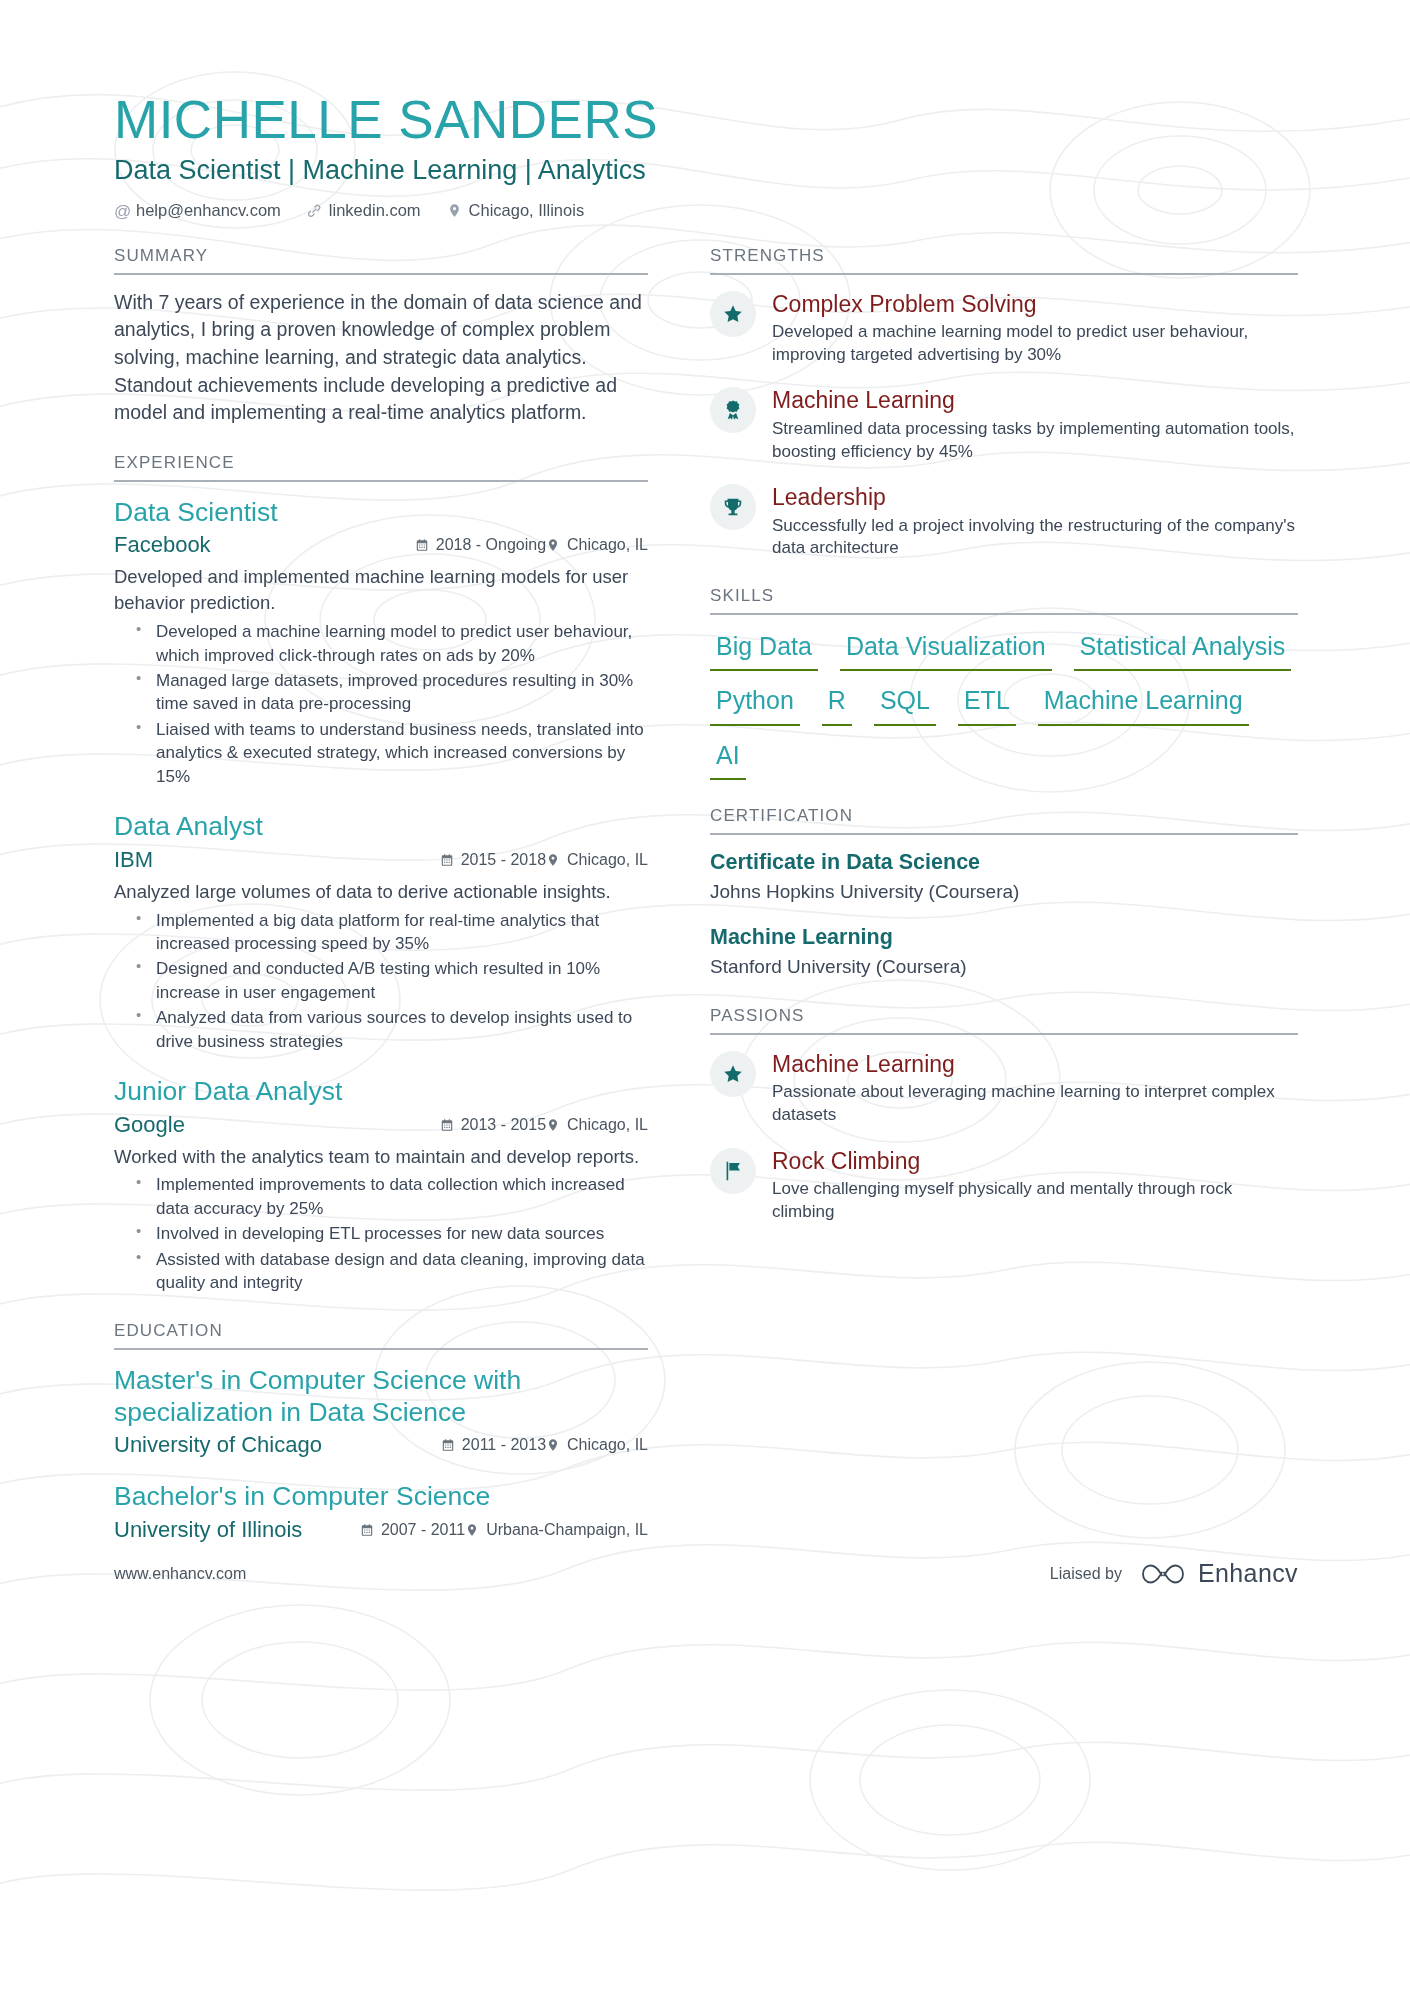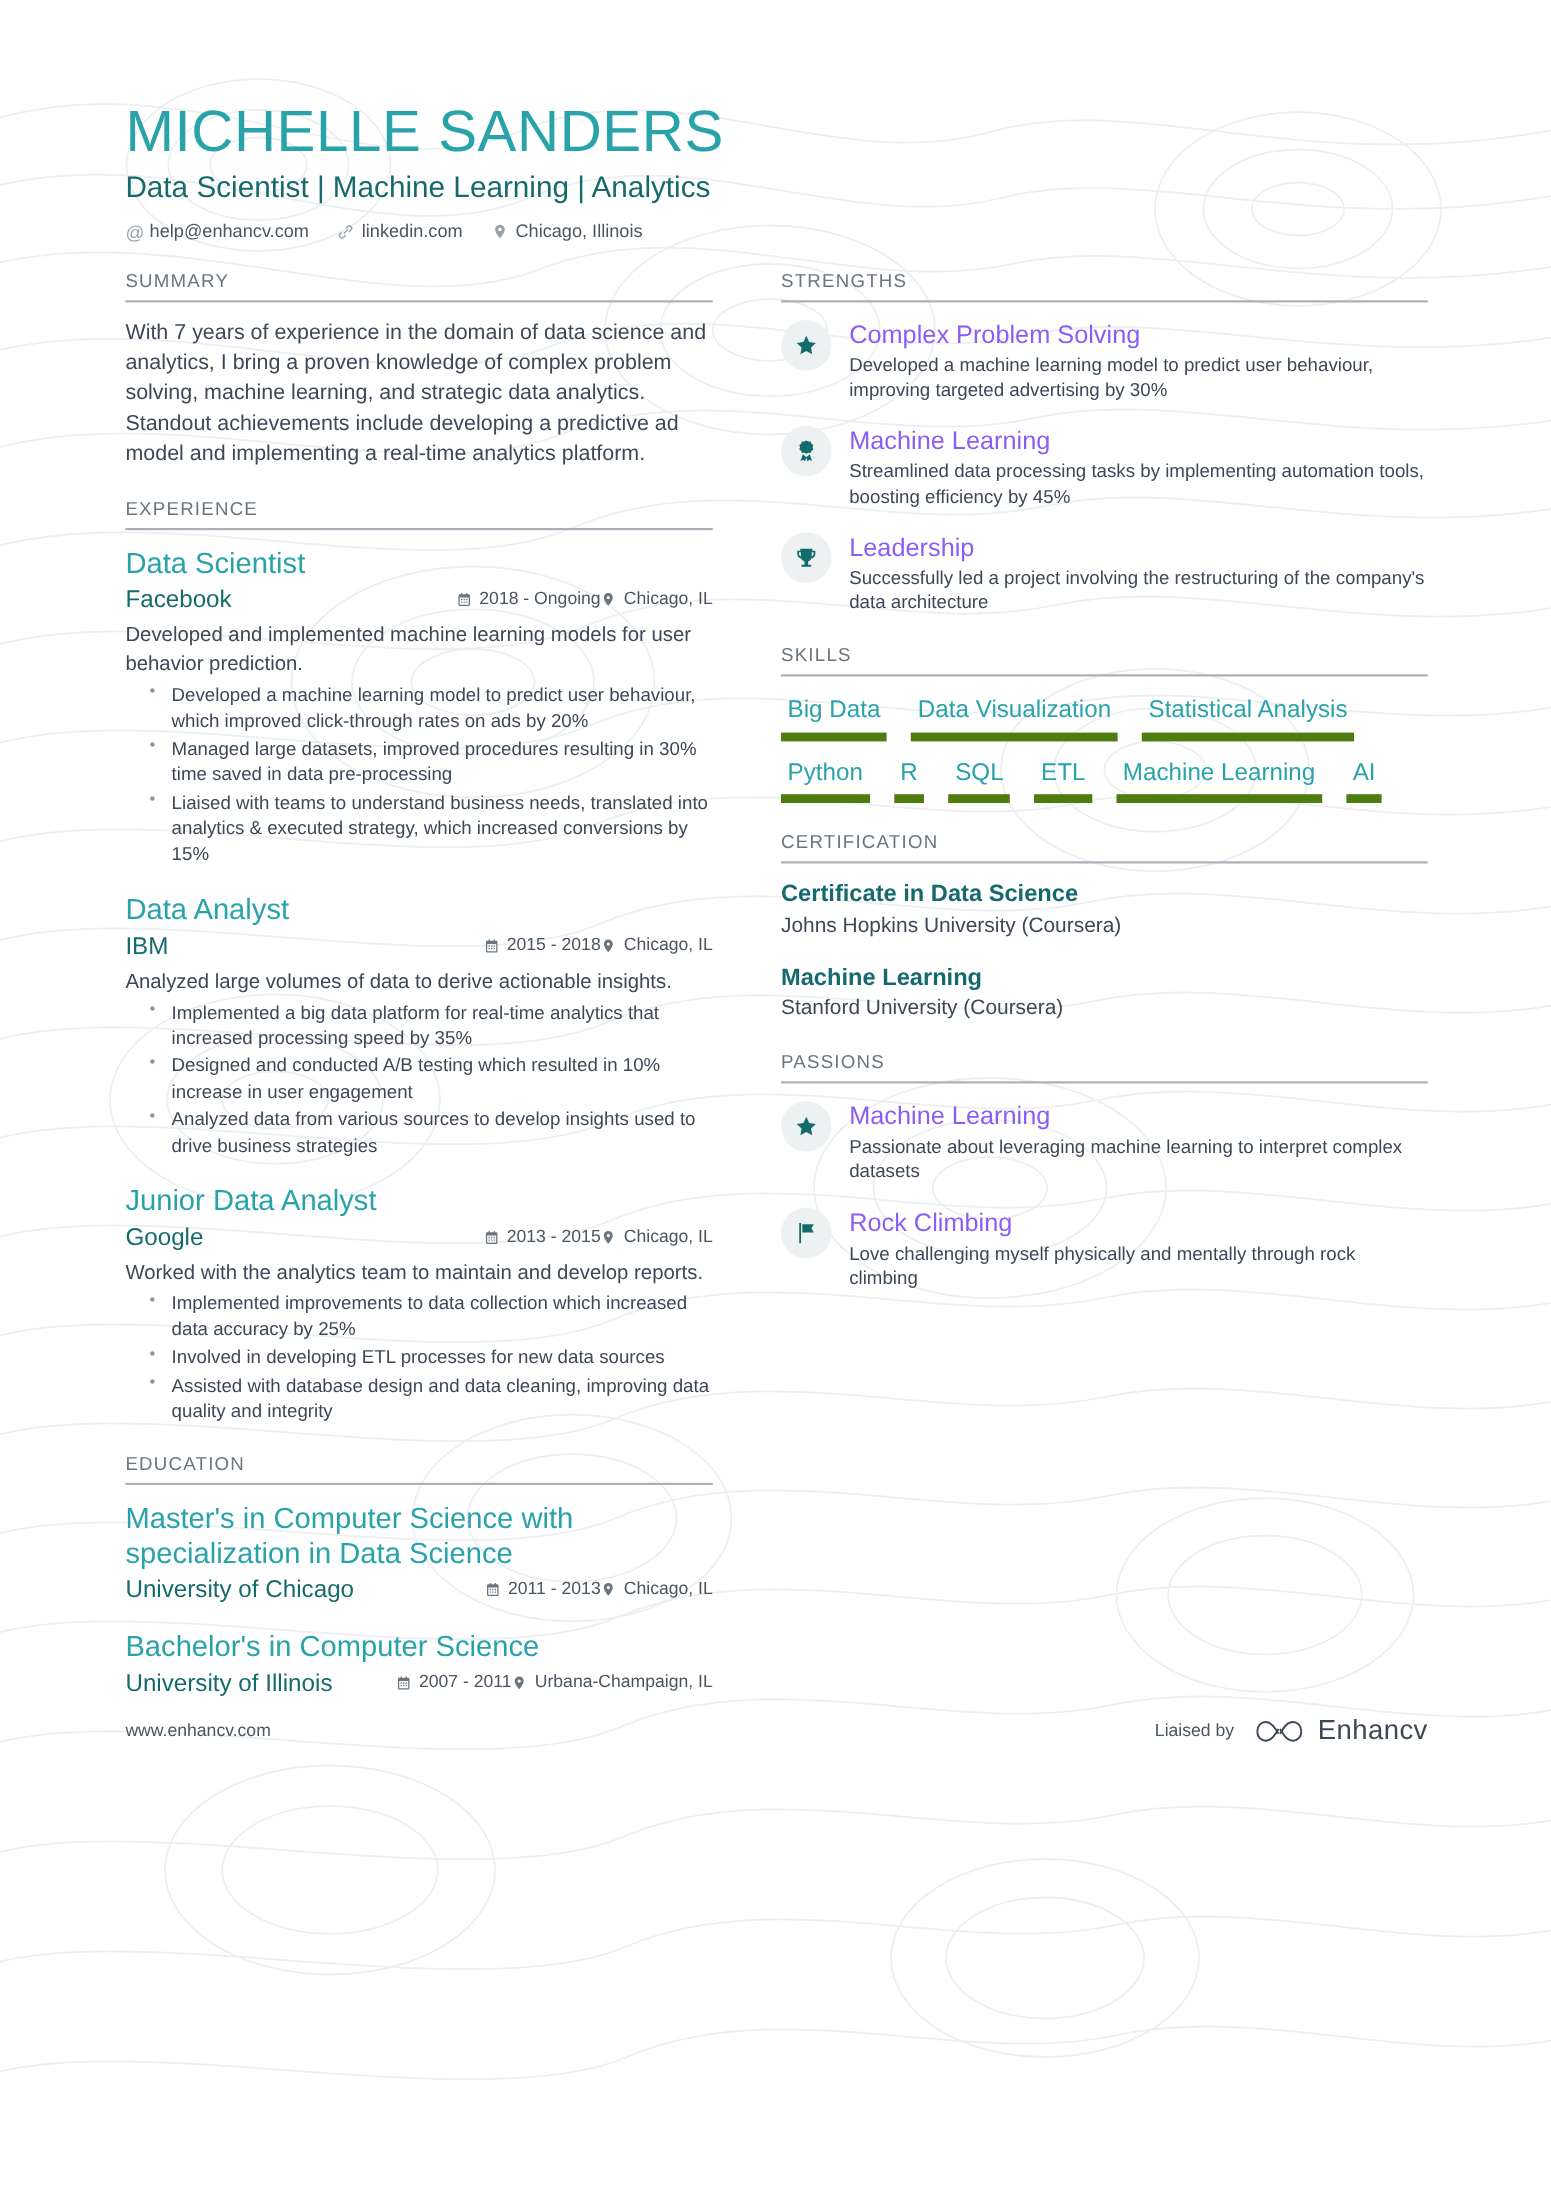--- a/index.html
+++ b/index.html
@@ -79,28 +79,28 @@
 
   
   .ifeat { display: flex; gap: 16px; margin-bottom: 19px; align-items: flex-start; }
   .ifeat-icon {
     flex: 0 0 auto; width: 46px; height: 46px; border-radius: 50%;
     background: #eef1f1; display: flex; align-items: center; justify-content: center;
     margin-top: 2px;
   }
   .ifeat-icon svg { width: 22px; height: 22px; fill: #136b6b; }
   .ifeat-body { flex: 1 1 auto; padding-top: 2px; }
-  .ifeat-title { font-size: 23px; color: #8b5cf6; font-weight: 400; line-height: 1.2; margin-bottom: 3px; }
+  .ifeat-title { font-size: 23px; color: #7f1d1d; font-weight: 400; line-height: 1.2; margin-bottom: 3px; }
   .ifeat-desc { font-size: 17px; line-height: 1.33; color: #3c4858; }
 
   
   .skills { display: flex; flex-wrap: wrap; gap: 12px 22px; }
   .skill {
-    font-size: 22px; color: #29a3aa; padding: 2px 6px 7px 6px;
-    border-bottom: 8px solid #4d7c0f; line-height: 1.25;
+    font-size: 25px; color: #29a3aa; padding: 2px 6px 7px 6px;
+    border-bottom: 2px solid #4d7c0f; line-height: 1.25;
   }
 
   
   .cert { margin-bottom: 20px; }
   .cert-title { font-size: 21.5px; color: #166a6d; font-weight: 700; line-height: 1.25; margin-bottom: 4px; }
   .cert-sub { font-size: 19px; color: #3c4858; line-height: 1.3; }
 
   
   .footer {
     position: absolute; left: 114px; right: 112px; bottom: 108px;

